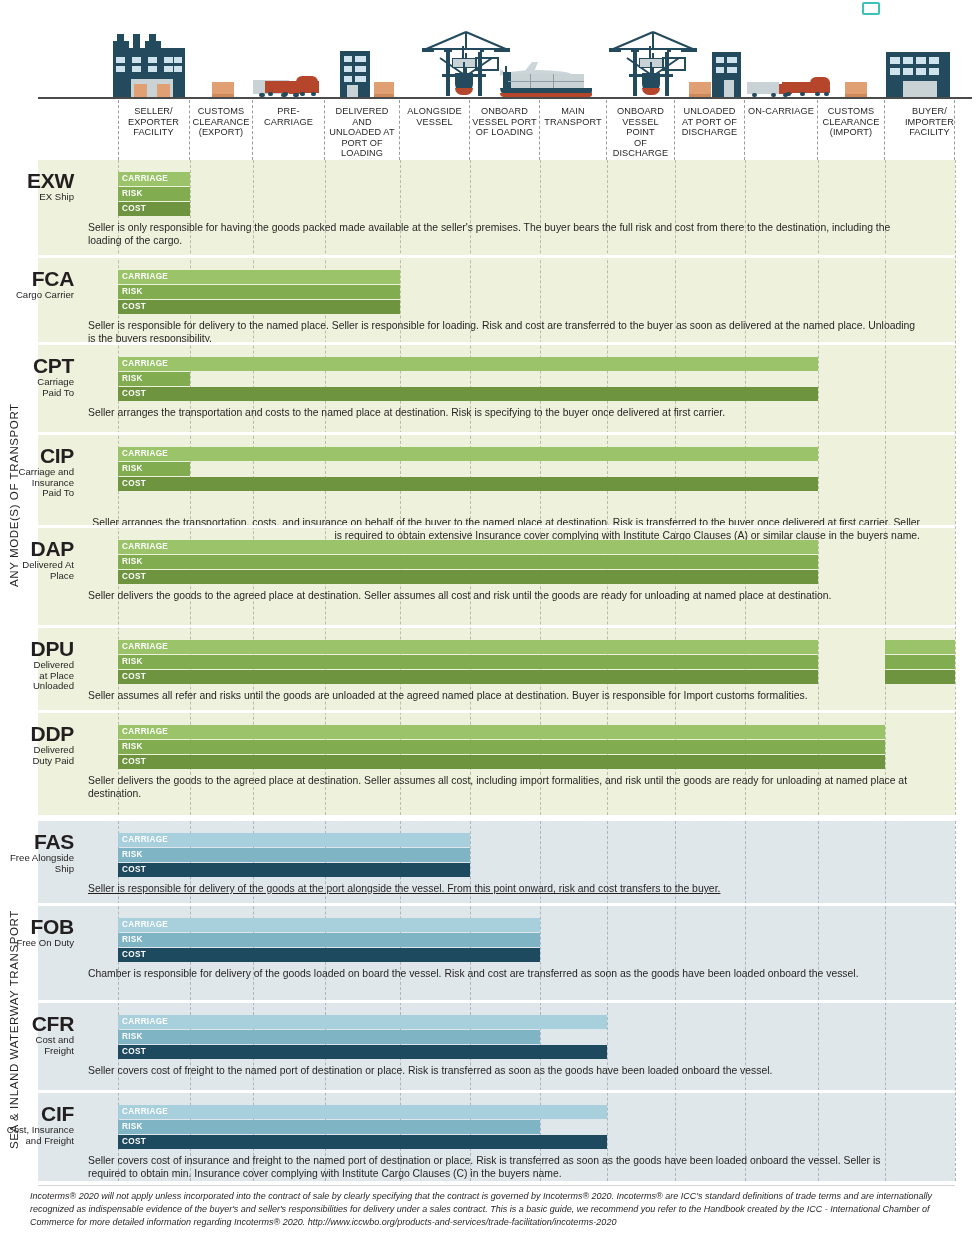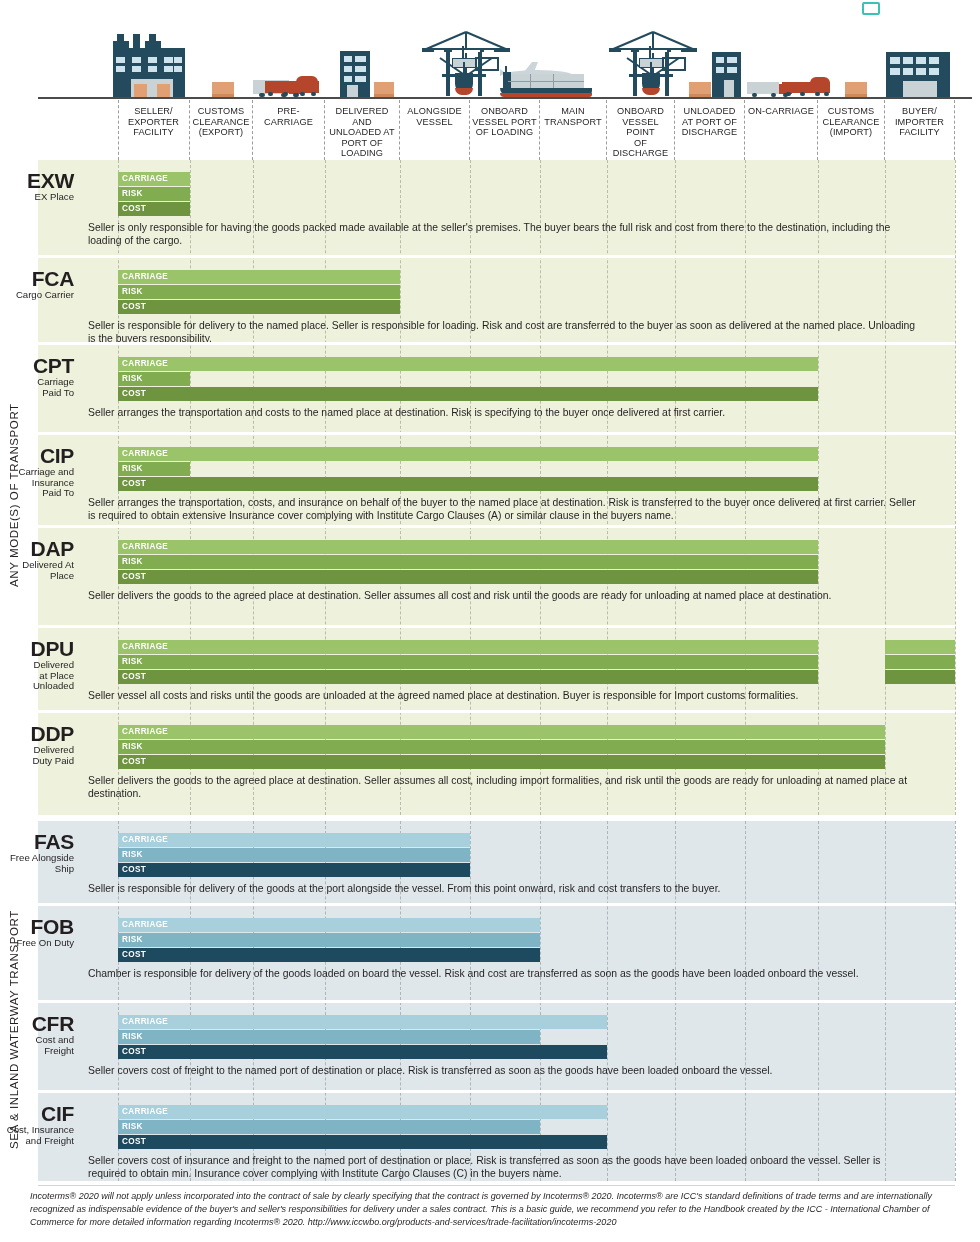--- a/index.html
+++ b/index.html
@@ -263,21 +263,21 @@
       </div>
       <div class="hcell" style="width: 70px;">
         <span>UNLOADED<br>AT PORT OF<br>DISCHARGE</span>
       </div>
       <div class="hcell" style="width: 73px;">
         <span>ON-CARRIAGE</span>
       </div>
       <div class="hcell" style="width: 67px;">
         <span>CUSTOMS<br>CLEARANCE<br>(IMPORT)</span>
       </div>
-      <div class="hcell" style="width: 70px;">
+      <div class="hcell" style="width: 70px; justify-content: flex-end;">
         <span>BUYER/<br>IMPORTER<br>FACILITY</span>
       </div>
     </div>
 
   <div id="sections-root">
       <div class="band any" style="top: 160px; height: 655px; background: rgb(238, 242, 220);"></div>
       <div class="guides" style="top: 160px; height: 655px;">
         <div class="guide" style="left: 0px; top: 0px; height: 655px; border-left-color: rgb(185, 188, 170);"></div>
         <div class="guide" style="left: 72px; top: 0px; height: 655px; border-left-color: rgb(185, 188, 170);"></div>
         <div class="guide" style="left: 135px; top: 0px; height: 655px; border-left-color: rgb(185, 188, 170);"></div>
@@ -288,21 +288,21 @@
         <div class="guide" style="left: 489px; top: 0px; height: 655px; border-left-color: rgb(185, 188, 170);"></div>
         <div class="guide" style="left: 557px; top: 0px; height: 655px; border-left-color: rgb(185, 188, 170);"></div>
         <div class="guide" style="left: 627px; top: 0px; height: 655px; border-left-color: rgb(185, 188, 170);"></div>
         <div class="guide" style="left: 700px; top: 0px; height: 655px; border-left-color: rgb(185, 188, 170);"></div>
         <div class="guide" style="left: 767px; top: 0px; height: 655px; border-left-color: rgb(185, 188, 170);"></div>
         <div class="guide" style="left: 837px; top: 0px; height: 655px; border-left-color: rgb(185, 188, 170);"></div>
       </div>
       <div class="sidelabel" style="left: 8px; top: 380px; height: 230px;">ANY MODE(S) OF TRANSPORT</div>
       <div class="term" style="top: 170px;">
         <div class="abbr">EXW</div>
-        <div class="full">EX Place</div>
+        <div class="full">EX Ship</div>
       </div>
       <div class="bars" style="left: 118px; top: 172px;">
         <div class="bar">
           <div class="seg" style="left: 0px; width: 72px; background: rgb(155, 196, 106);"></div>
           <div class="lbl">CARRIAGE</div>
         </div>
         <div class="bar">
           <div class="seg" style="left: 0px; width: 72px; background: rgb(130, 172, 80);"></div>
           <div class="lbl">RISK</div>
         </div>
@@ -364,21 +364,21 @@
         </div>
         <div class="bar">
           <div class="seg" style="left: 0px; width: 72px; background: rgb(130, 172, 80);"></div>
           <div class="lbl">RISK</div>
         </div>
         <div class="bar">
           <div class="seg" style="left: 0px; width: 700px; background: rgb(111, 148, 64);"></div>
           <div class="lbl">COST</div>
         </div>
       </div>
-      <div class="desc" style="top: 497px;">Seller arranges the transportation, costs, and insurance on behalf of the buyer to the named place at destination. Risk is transferred to the buyer once delivered at first carrier. Seller is required to obtain extensive Insurance cover complying with Institute Cargo Clauses (A) or similar clause in the buyers name.</div>
+      <div class="desc" style="top: 517px; text-align: right;">Seller arranges the transportation, costs, and insurance on behalf of the buyer to the named place at destination. Risk is transferred to the buyer once delivered at first carrier. Seller is required to obtain extensive Insurance cover complying with Institute Cargo Clauses (A) or similar clause in the buyers name.</div>
       <div class="rowsep" style="top: 525px;"></div>
       <div class="term" style="top: 538px;">
         <div class="abbr">DAP</div>
         <div class="full">Delivered At<br>Place</div>
       </div>
       <div class="bars" style="left: 118px; top: 540px;">
         <div class="bar">
           <div class="seg" style="left: 0px; width: 700px; background: rgb(155, 196, 106);"></div>
           <div class="lbl">CARRIAGE</div>
         </div>
@@ -407,21 +407,21 @@
           <div class="seg" style="left: 0px; width: 700px; background: rgb(130, 172, 80);"></div>
           <div class="seg" style="left: 767px; width: 70px; background: rgb(130, 172, 80);"></div>
           <div class="lbl">RISK</div>
         </div>
         <div class="bar">
           <div class="seg" style="left: 0px; width: 700px; background: rgb(111, 148, 64);"></div>
           <div class="seg" style="left: 767px; width: 70px; background: rgb(111, 148, 64);"></div>
           <div class="lbl">COST</div>
         </div>
       </div>
-      <div class="desc" style="top: 690px;">Seller vessel all costs and risks until the goods are unloaded at the agreed named place at destination. Buyer is responsible for Import customs formalities.</div>
+      <div class="desc" style="top: 690px;">Seller assumes all refer and risks until the goods are unloaded at the agreed named place at destination. Buyer is responsible for Import customs formalities.</div>
       <div class="rowsep" style="top: 710px;"></div>
       <div class="term" style="top: 723px;">
         <div class="abbr">DDP</div>
         <div class="full">Delivered<br>Duty Paid</div>
       </div>
       <div class="bars" style="left: 118px; top: 725px;">
         <div class="bar">
           <div class="seg" style="left: 0px; width: 767px; background: rgb(155, 196, 106);"></div>
           <div class="lbl">CARRIAGE</div>
         </div>
@@ -463,21 +463,21 @@
         </div>
         <div class="bar">
           <div class="seg" style="left: 0px; width: 352px; background: rgb(127, 180, 196);"></div>
           <div class="lbl">RISK</div>
         </div>
         <div class="bar">
           <div class="seg" style="left: 0px; width: 352px; background: rgb(29, 74, 94);"></div>
           <div class="lbl">COST</div>
         </div>
       </div>
-      <div class="desc" style="top: 883px;">Seller is responsible for delivery of the goods at the port alongside the vessel. From this point onward, risk and cost transfers to the buyer.</div>
+      <div class="desc" style="top: 883px; text-decoration: underline;">Seller is responsible for delivery of the goods at the port alongside the vessel. From this point onward, risk and cost transfers to the buyer.</div>
       <div class="rowsep" style="top: 903px;"></div>
       <div class="term" style="top: 916px;">
         <div class="abbr">FOB</div>
         <div class="full">Free On Duty</div>
       </div>
       <div class="bars" style="left: 118px; top: 918px;">
         <div class="bar">
           <div class="seg" style="left: 0px; width: 422px; background: rgb(167, 207, 220);"></div>
           <div class="lbl">CARRIAGE</div>
         </div>

